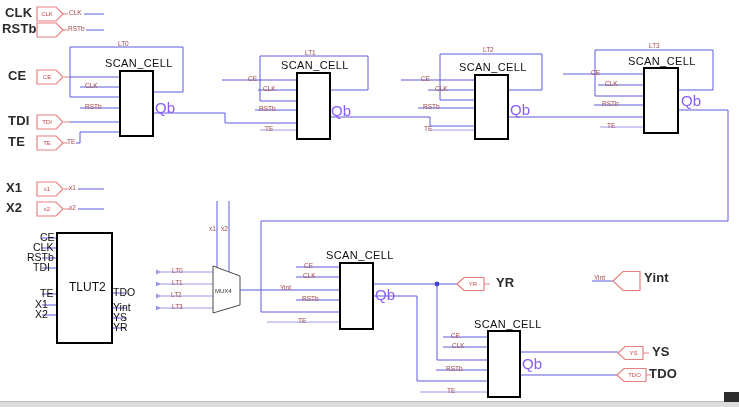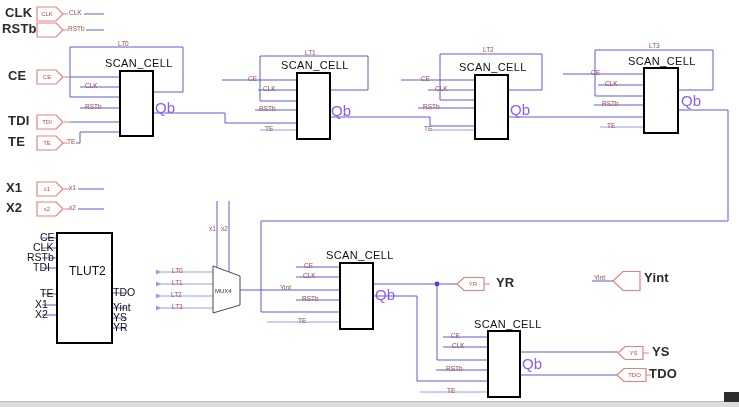--- a/index.html
+++ b/index.html
@@ -213,21 +213,21 @@
   <span class="lbl lbl-net" style="left:298px;top:318px">TE</span>
   <span class="lbl lbl-qb" style="left:375px;top:287px">Qb</span>
 
   <span class="lbl lbl-title" style="left:474px;top:319px">SCAN_CELL</span>
   <span class="lbl lbl-net" style="left:451px;top:333px">CE</span>
   <span class="lbl lbl-net" style="left:452px;top:343px">CLK</span>
   <span class="lbl lbl-net" style="left:446px;top:366px">RSTb</span>
   <span class="lbl lbl-net" style="left:447px;top:388px">TE</span>
   <span class="lbl lbl-qb" style="left:522px;top:356px">Qb</span>
 
-  <span class="lbl lbl-pin" style="left:69px;top:265px;font-size:12px">TLUT2</span>
+  <span class="lbl lbl-pin" style="left:69px;top:281px;font-size:12px">TLUT2</span>
   <span class="lbl lbl-pin" style="left:40px;top:232px">CE</span>
   <span class="lbl lbl-pin" style="left:33px;top:242px">CLK</span>
   <span class="lbl lbl-pin" style="left:27px;top:252px">RSTb</span>
   <span class="lbl lbl-pin" style="left:33px;top:262px">TDI</span>
   <span class="lbl lbl-pin" style="left:40px;top:288px">TE</span>
   <span class="lbl lbl-pin" style="left:35px;top:299px">X1</span>
   <span class="lbl lbl-pin" style="left:35px;top:309px">X2</span>
   <span class="lbl lbl-pin" style="left:113px;top:287px">TDO</span>
   <span class="lbl lbl-pin" style="left:113px;top:302px">Yint</span>
   <span class="lbl lbl-pin" style="left:113px;top:312px">YS</span>

